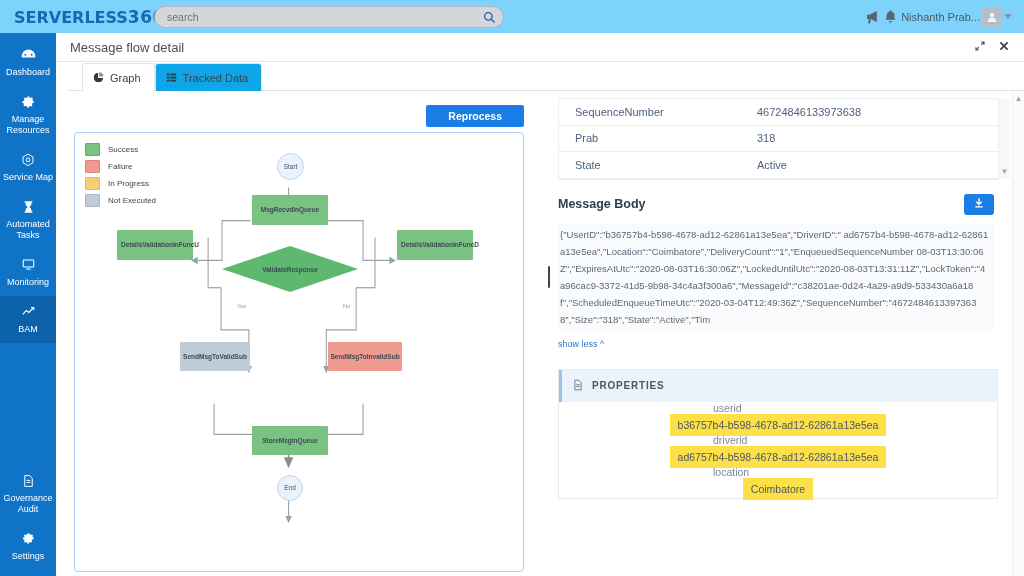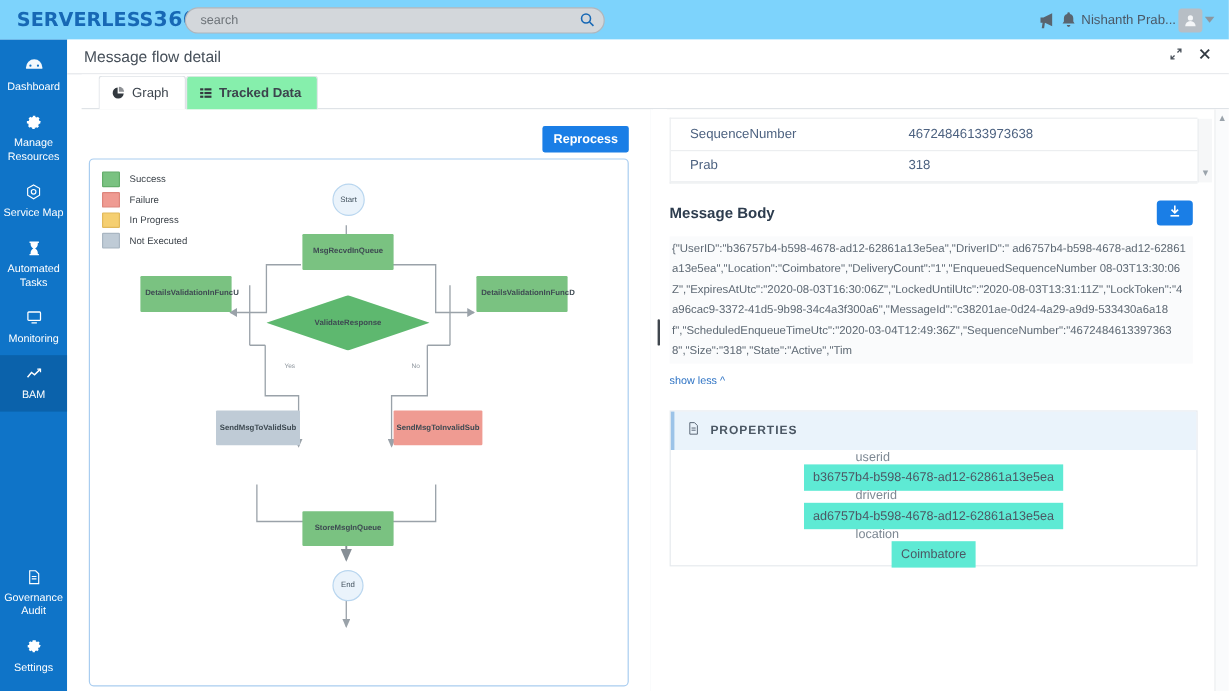--- a/index.html
+++ b/index.html
@@ -99,42 +99,42 @@
   }
   .tab {
     display: flex; align-items: center; gap: 6px;
     font-size: 11px; color: #3c444d;
     padding: 6px 13px 6px 10px; cursor: pointer;
     border: 1px solid transparent; border-bottom: none;
     border-radius: 3px 3px 0 0;
     height: 28px;
   }
   .tab.active { background: #ffffff; border-color: #dfe3e7; margin-bottom: -1px; }
-  .tab.inactive { background: #86efac; border-color: #e4e7ea; margin-bottom: -1px; color: #3c444d; font-weight: bold;}
+  .tab.inactive { background: #0ea5e9; border-color: #e4e7ea; margin-bottom: -1px; color: #3c444d;}
   .tab svg { display:block; }
 
   
   .body-split { display: flex; height: 485px; position: relative; }
   .left-pane {
     width: 487px; position: relative; padding: 0;
     border-right: 1px solid #eceff1;
   }
   .splitter {
     position: absolute; left: 486px; top: 0; width: 14px; height: 485px;
     background: #ffffff; cursor: col-resize; z-index: 5;
   }
   .splitter-grip {
     position: absolute; left: 6px; top: 175px; width: 2px; height: 22px;
     background: #3f464d; border-radius: 1px;
   }
 
   .reprocess-row { display: flex; justify-content: flex-end; padding: 14px 18px 5px 0; }
   .btn-reprocess {
     background: #1a7ee6; color: #fff; border: none; border-radius: 2px;
-    font-size: 10.5px; font-weight: bold; padding: 5px 9px; cursor: pointer;
+    font-size: 10.5px; font-weight: bold; padding: 5px 22px; cursor: pointer;
     font-family: "Liberation Sans", sans-serif;
   }
 
   .graph-box {
     margin: 0 18px 0 18px; height: 440px;
     border: 1px solid #a9cdf0; border-radius: 4px;
     background: #fff; position: relative; overflow: hidden;
   }
 
   .legend { position: absolute; left: 10px; top: 10px; }
@@ -204,21 +204,21 @@
   .showless { margin-top: 9px; font-size: 9px; color: #2c72c4; cursor: pointer; }
 
   .props-sec { margin: 20px 14px 0 14px; border: 1px solid #e6eaee; }
   .props-head {
     background: #eaf3fb; display: flex; align-items: center; gap: 8px;
     padding: 7px 10px; border-left: 3px solid #9cc3e8;
   }
   .props-head-title { font-size: 10px; font-weight: bold; color: #4a5663; letter-spacing: .8px; }
   .prop-row { display: flex; align-items: center; height: 32px; padding: 0 14px; flex-direction: column; }
   .prop-k { width: 130px; font-size: 10.5px; color: #7d8893; }
-  .prop-v { flex: 1; font-size: 10.5px; color: #4c5764; background: #5eead4; padding: 5px 8px; }
+  .prop-v { flex: 1; font-size: 10.5px; color: #4c5764; background: #fde047; padding: 5px 8px; }
 
   
   .outer-scroll {
     position: absolute; right: 0; top: 0; width: 12px; height: 485px;
     background: #fafbfc; border-left: 1px solid #edeff1;
     display: flex; flex-direction: column; align-items: center;
   }
   .outer-scroll .arr { font-size: 9px; color: #9aa3ab; padding-top: 2px; }
   .outer-thumb { width: 7px; height: 0px; background: #c7ccd1; border-radius: 4px; margin-top: 2px; }
 </style>
@@ -506,20 +506,24 @@
       <div class="right-scroll">
 
         <div class="kv-table">
           <div class="kv-row">
             <div class="kv-k">SequenceNumber</div>
             <div class="kv-v">46724846133973638</div>
           </div>
           <div class="kv-row">
             <div class="kv-k">Prab</div>
             <div class="kv-v">318</div>
+          </div>
+          <div class="kv-row">
+            <div class="kv-k">State</div>
+            <div class="kv-v">Active</div>
           </div>
           <div class="kv-scrollbar">
             <span class="arr">▾</span>
           </div>
         </div>
 
         <div class="msgbody-sec">
           <div class="msgbody-head">
             <div class="msgbody-title">Message Body</div>
             <button class="btn-download">

